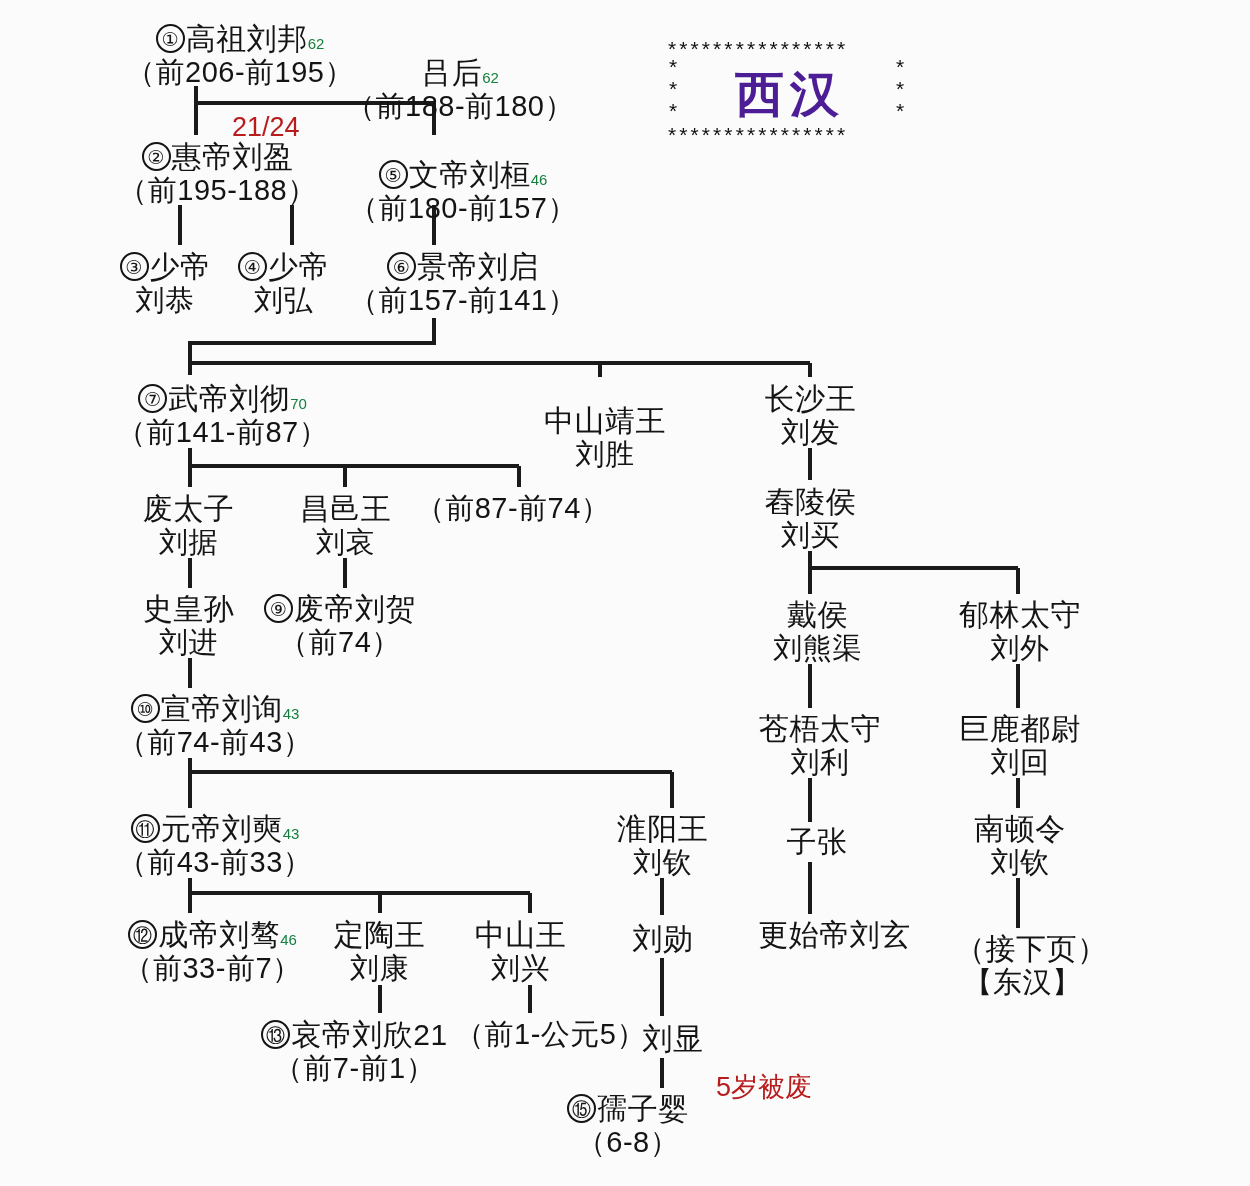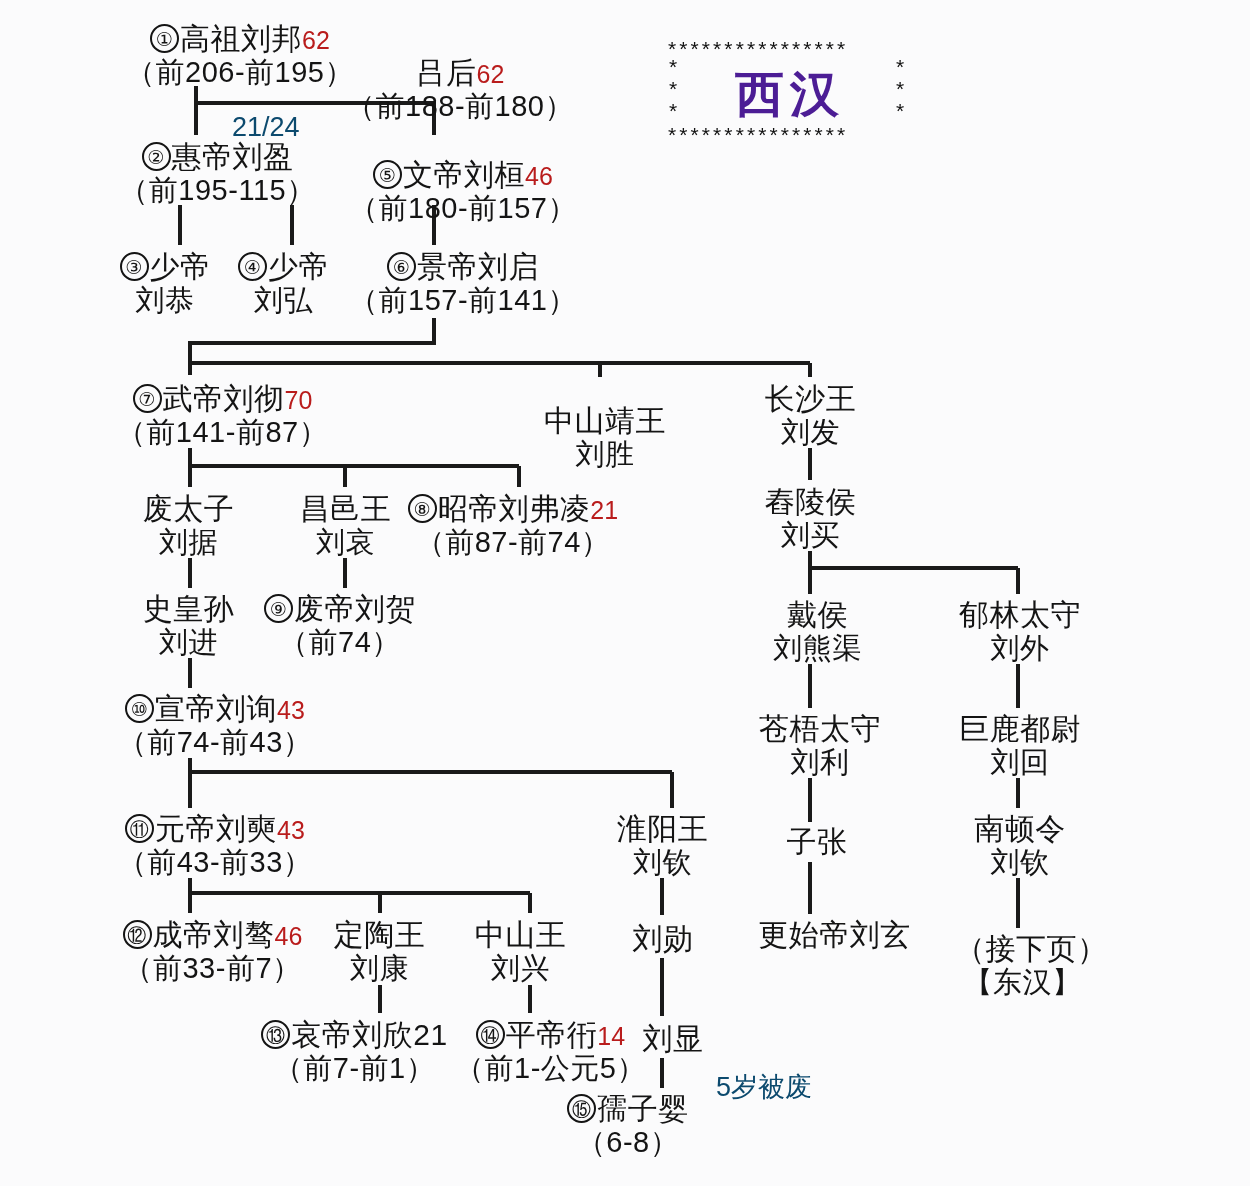--- a/index.html
+++ b/index.html
@@ -49,27 +49,27 @@
     line-height: 28px;
     border: 2px solid #141414;
     border-radius: 50%;
     font-size: 19px;
     text-align: center;
     vertical-align: 3px;
     margin-right: 1px;
     box-sizing: border-box;
   }
   .age {
+    color: #15803d;
+    font-size: 15px;
+    letter-spacing: 0;
+  }
+  .annot {
+    position: absolute;
     color: #b91c1c;
-    font-size: 25px;
-    letter-spacing: 0;
-  }
-  .annot {
-    position: absolute;
-    color: #0c4a6e;
     font-size: 27px;
     white-space: nowrap;
   }
   
   #title-box {
     position: absolute;
     left: 668px;
     top: 38px;
     width: 244px;
     height: 100px;
@@ -185,21 +185,21 @@
       <div class="node" style="left: 105px; top: 22px; width: 270px;">
         <span class="l1"><span class="num">①</span><span>高祖刘邦</span><span class="age">62</span></span>
         <span class="l2">（前206-前195）</span>
       </div>
       <div class="node" style="left: 340px; top: 28px; width: 240px; margin-top: 28px;">
         <span class="l1"><span>吕后</span><span class="age">62</span></span>
         <span class="l2">（前188-前180）</span>
       </div>
       <div class="node" style="left: 105px; top: 140px; width: 225px;">
         <span class="l1"><span class="num">②</span><span>惠帝刘盈</span></span>
-        <span class="l2">（前195-115）</span>
+        <span class="l2">（前195-188）</span>
       </div>
       <div class="node" style="left: 338px; top: 140px; width: 250px; margin-top: 18px;">
         <span class="l1"><span class="num">⑤</span><span>文帝刘桓</span><span class="age">46</span></span>
         <span class="l2">（前180-前157）</span>
       </div>
       <div class="node" style="left: 105px; top: 250px; width: 120px;">
         <span class="l1"><span class="num">③</span><span>少帝</span></span>
         <span class="l2">刘恭</span>
       </div>
       <div class="node" style="left: 226px; top: 250px; width: 115px;">
@@ -224,21 +224,20 @@
       </div>
       <div class="node" style="left: 126px; top: 492px; width: 125px;">
         <span class="l1"><span>废太子</span></span>
         <span class="l2">刘据</span>
       </div>
       <div class="node" style="left: 283px; top: 492px; width: 125px;">
         <span class="l1"><span>昌邑王</span></span>
         <span class="l2">刘哀</span>
       </div>
       <div class="node" style="left: 398px; top: 492px; width: 230px;">
-        <span class="l1"><span class="num">⑧</span><span>昭帝刘弗凌</span><span class="age">21</span></span>
         <span class="l2">（前87-前74）</span>
       </div>
       <div class="node" style="left: 748px; top: 485px; width: 125px;">
         <span class="l1"><span>舂陵侯</span></span>
         <span class="l2">刘买</span>
       </div>
       <div class="node" style="left: 126px; top: 592px; width: 125px;">
         <span class="l1"><span>史皇孙</span></span>
         <span class="l2">刘进</span>
       </div>
@@ -301,21 +300,20 @@
       </div>
       <div class="node" style="left: 955px; top: 932px; width: 135px;">
         <span class="l1"><span>（接下页）</span></span>
         <span class="l2">【东汉】</span>
       </div>
       <div class="node" style="left: 252px; top: 1018px; width: 205px;">
         <span class="l1"><span class="num">⑬</span><span>哀帝刘欣21</span></span>
         <span class="l2">（前7-前1）</span>
       </div>
       <div class="node" style="left: 448px; top: 1018px; width: 205px;">
-        <span class="l1"><span class="num">⑭</span><span>平帝衎</span><span class="age">14</span></span>
         <span class="l2">（前1-公元5）</span>
       </div>
       <div class="node" style="left: 618px; top: 1022px; width: 110px;">
         <span class="l1"><span>刘显</span></span>
       </div>
       <div class="node" style="left: 548px; top: 1092px; width: 160px;">
         <span class="l1"><span class="num">⑮</span><span>孺子婴</span></span>
         <span class="l2">（6-8）</span>
       </div>
     </div>

